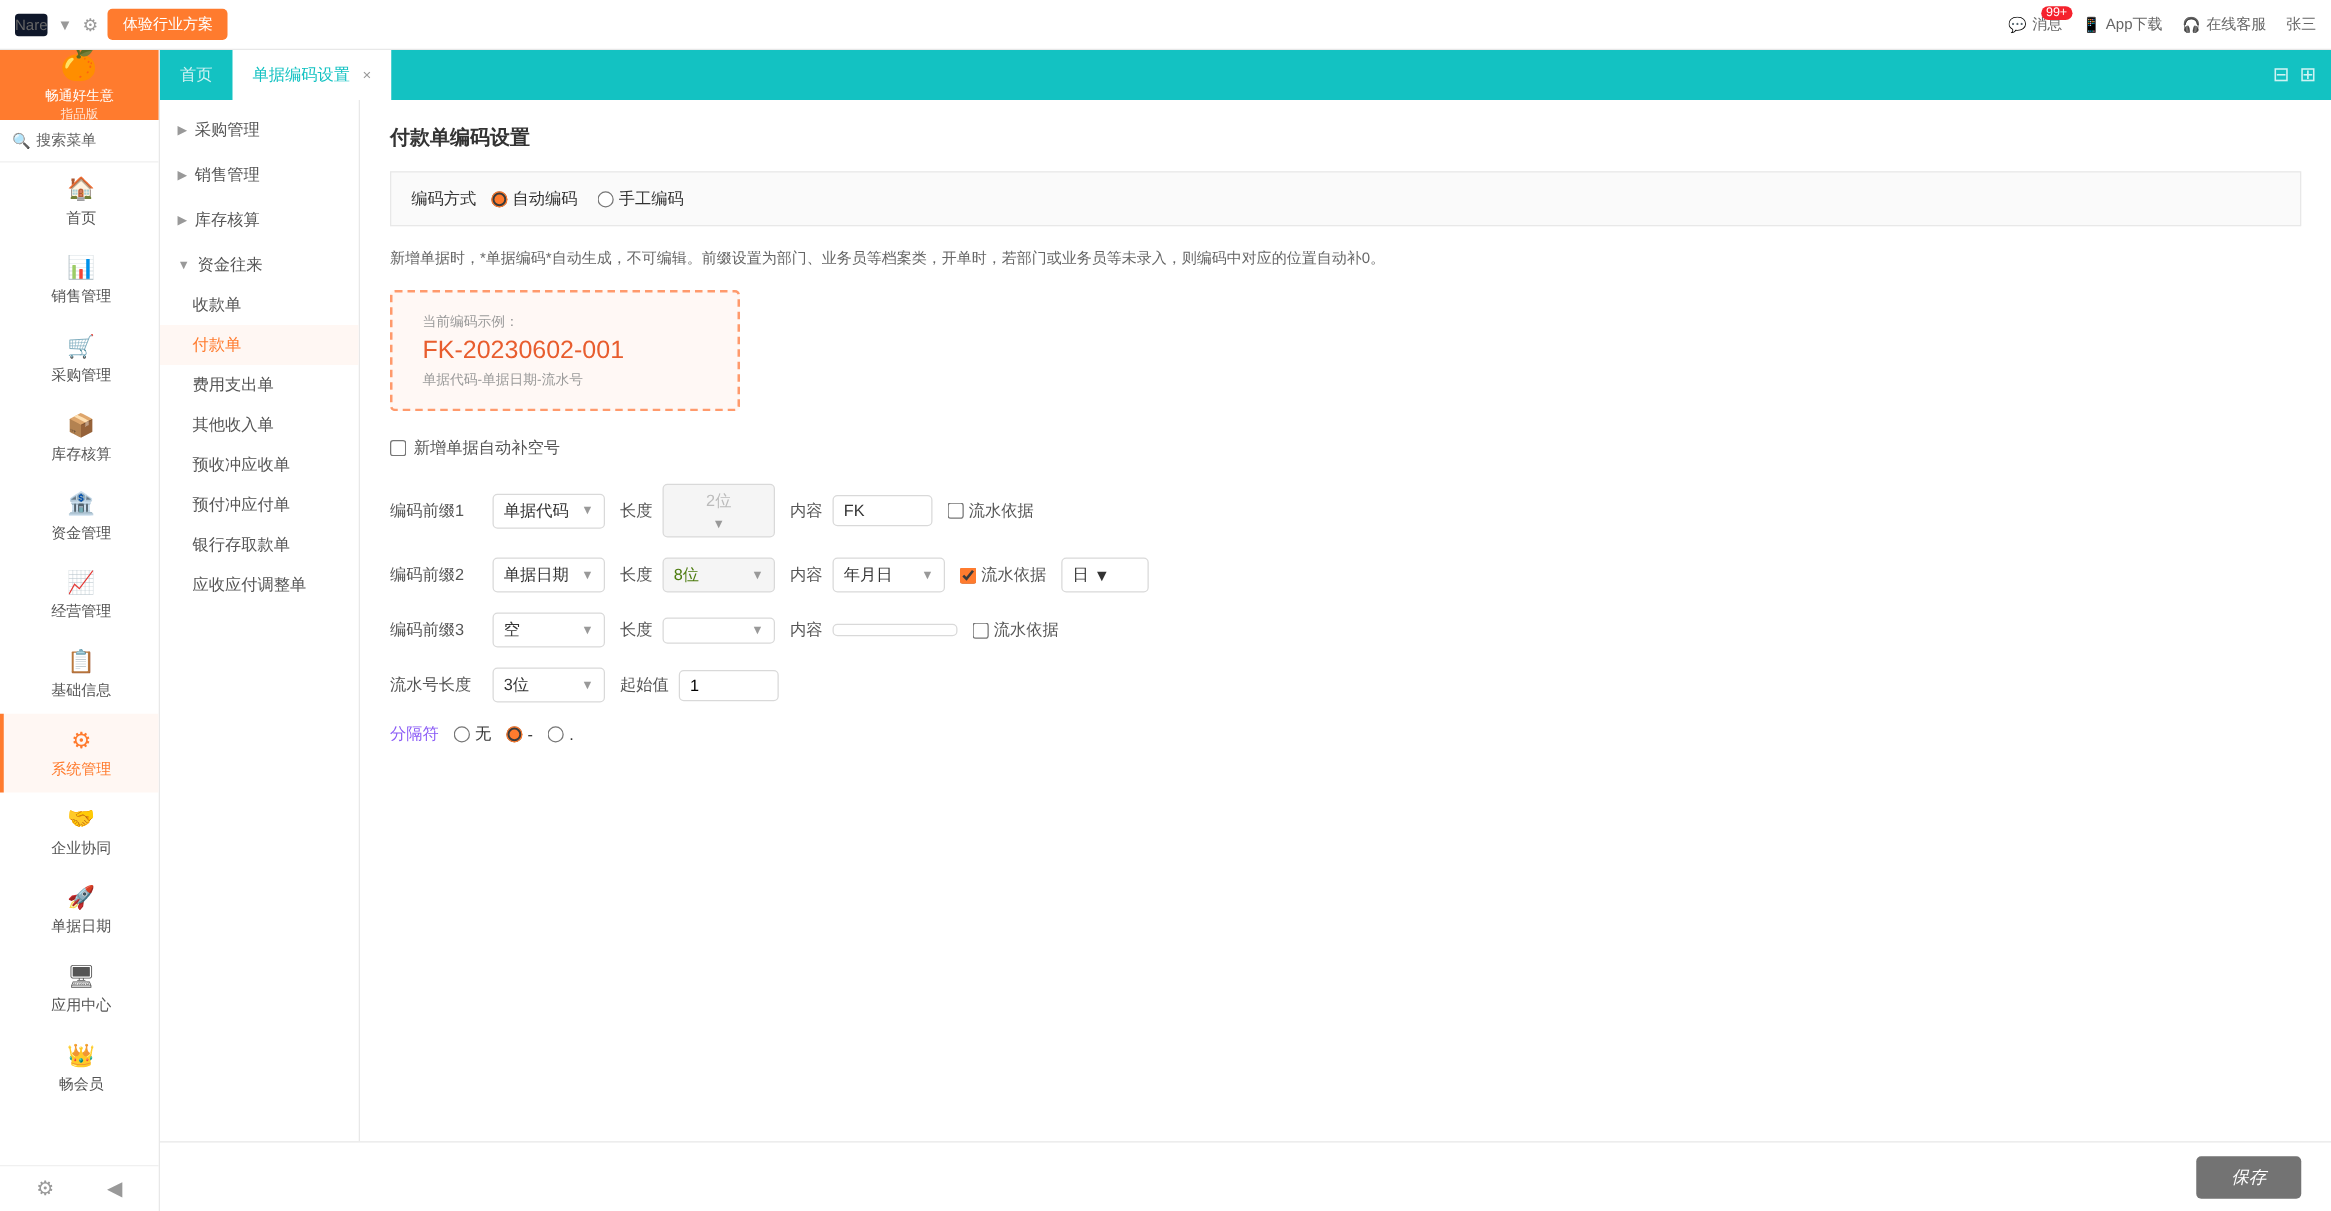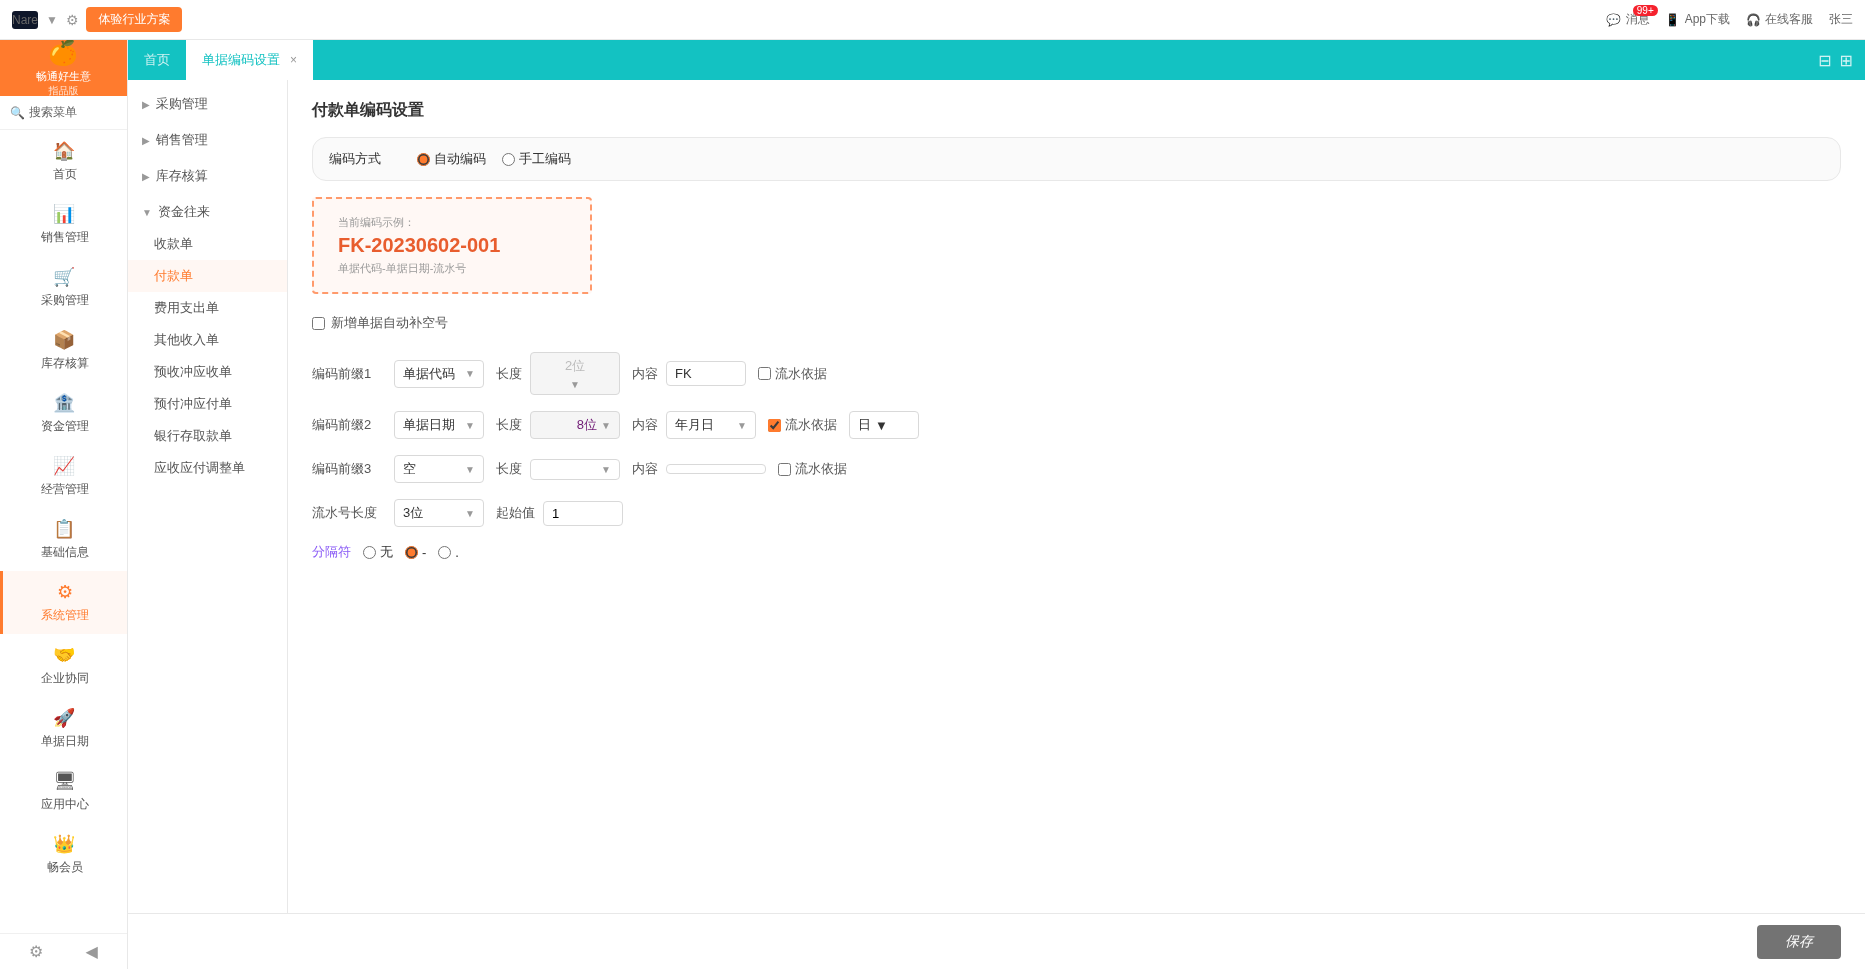--- a/index.html
+++ b/index.html
@@ -180,26 +180,26 @@
       font-size: 16px;
       font-weight: 700;
       color: #333;
       margin-bottom: 16px;
     }
 
     
     .section-card {
       background: #fafafa;
       border: 1px solid #e8e8e8;
-      border-radius: 14px;
+      border-radius: 0;
       padding: 12px 16px;
       margin-bottom: 16px;
       display: flex;
       align-items: center;
-      gap: 36px;
+      gap: 12px;
     }
     .section-label { color: #333; font-size: 13px; }
     .radio-group { display: flex; align-items: center; gap: 16px; }
     .radio-item { display: flex; align-items: center; gap: 4px; cursor: pointer; font-size: 13px; }
     .radio-input { accent-color: #ff7b2e; }
 
     
     .info-text {
       font-size: 12px;
       color: #666;
@@ -211,21 +211,21 @@
     .code-preview {
       border: 2px dashed #ff9a6c;
       background: #fff8f5;
       border-radius: 4px;
       padding: 16px 24px;
       display: inline-block;
       margin-bottom: 20px;
       min-width: 280px;
     }
     .code-preview-example { font-size: 11px; color: #999; margin-bottom: 4px; }
-    .code-preview-code { font-size: 20px; font-weight: bold; color: #e85d2e; }
+    .code-preview-code { font-size: 20px; font-weight: normal; color: #e85d2e; }
     .code-preview-desc { font-size: 11px; color: #999; margin-top: 4px; }
 
     
     .auto-fill-row {
       display: flex;
       align-items: center;
       gap: 6px;
       margin-bottom: 20px;
       font-size: 13px;
       color: #555;
@@ -464,20 +464,21 @@
               <span>自动编码</span>
             </label>
             <label class="radio-item">
               <input type="radio" class="radio-input" name="encode_method" style="">
               <span>手工编码</span>
             </label>
           </div>
         </div>
 
         
+        <div class="info-text">新增单据时，*单据编码*自动生成，不可编辑。前缀设置为部门、业务员等档案类，开单时，若部门或业务员等未录入，则编码中对应的位置自动补0。</div>
 
         
         <div class="code-preview">
           <div class="code-preview-example">当前编码示例：</div>
           <div class="code-preview-code">FK-20230602-001</div>
           <div class="code-preview-desc">单据代码-单据日期-流水号</div>
         </div>
 
         
         <div class="auto-fill-row">
@@ -512,21 +513,21 @@
         
         <div class="settings-row">
           <span class="settings-row-label">编码前缀2</span>
           <div class="select-box">
             <span class="select-box-label">单据日期</span>
             <span class="select-box-arrow">▼</span>
           </div>
           <div class="field-group">
             <span class="field-label">长度</span>
             <div class="select-box" style="background:#f5f5f5;">
-              <span class="select-box-label" style="color:#701a75;text-align:right;">8位</span>
+              <span class="select-box-label" style="color:#4d7c0f;">8位</span>
               <span class="select-box-arrow">▼</span>
             </div>
           </div>
           <div class="field-group">
             <span class="field-label">内容</span>
             <div class="select-box">
               <span class="select-box-label">年月日</span>
               <span class="select-box-arrow">▼</span>
             </div>
           </div>

